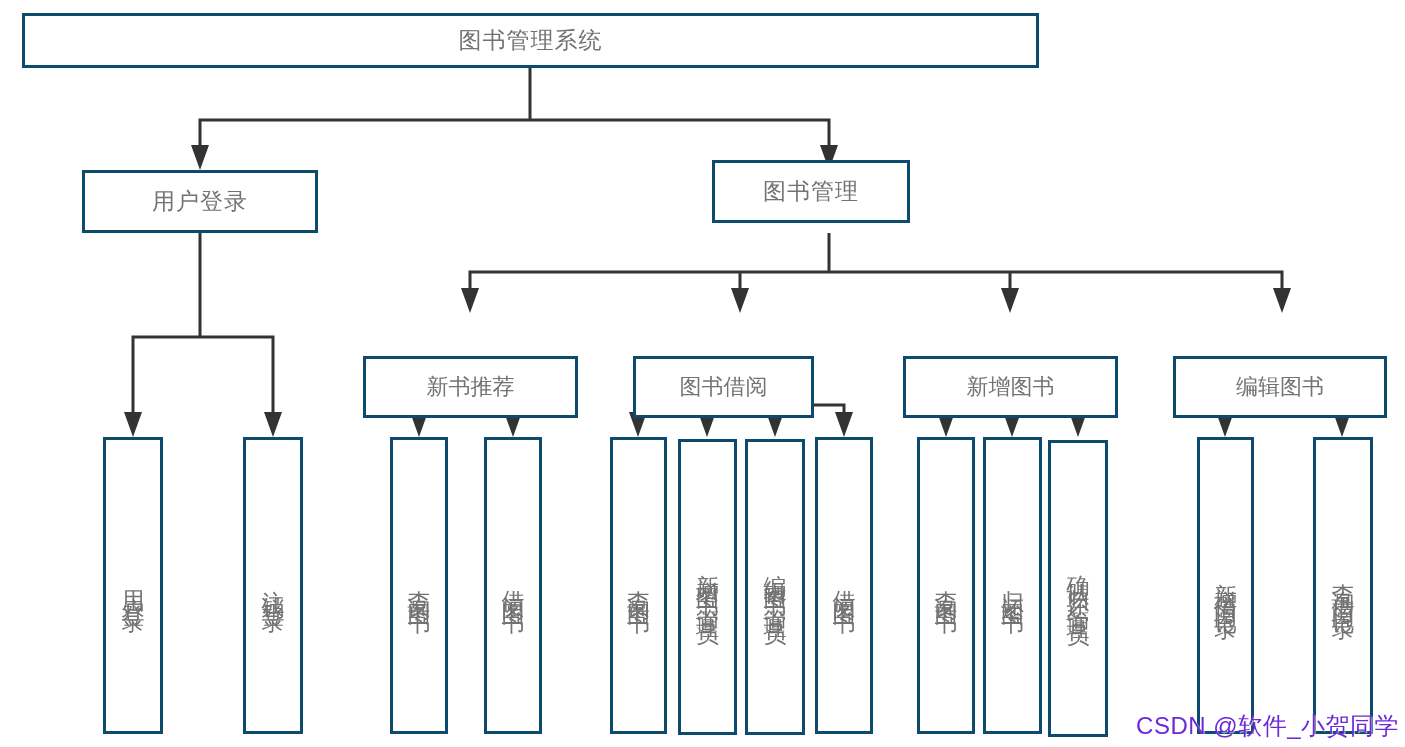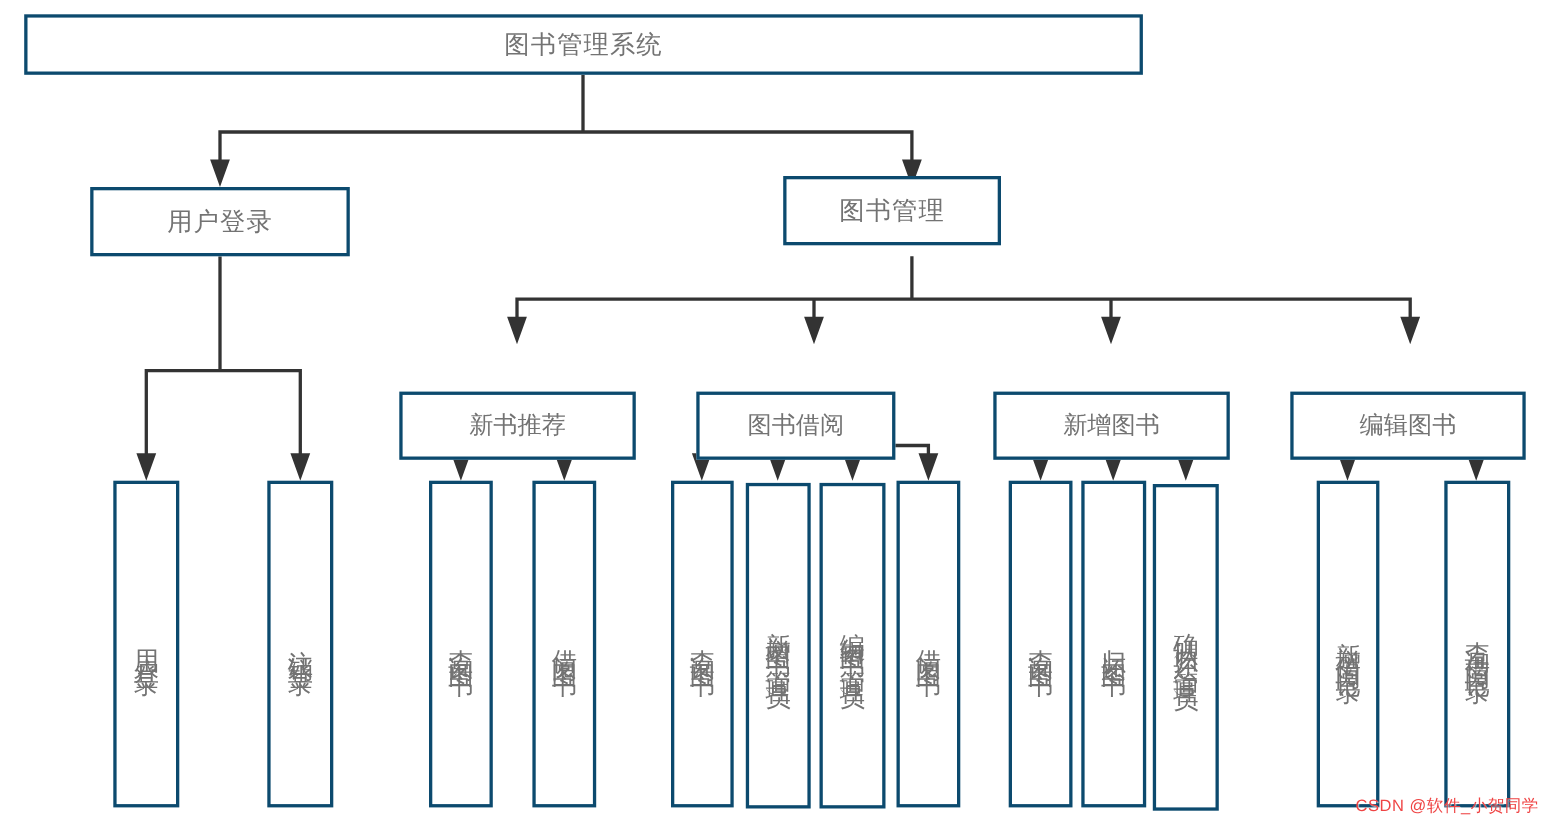--- a/index.html
+++ b/index.html
@@ -51,22 +51,22 @@
   .vlabel {
     writing-mode: vertical-rl;
     text-orientation: mixed;
     letter-spacing: 7px;
     line-height: 1;
   }
   .watermark {
     position: absolute;
     right: 6px;
     bottom: 5px;
-    font-size: 15px;
-    color: #ef4444;
+    font-size: 24px;
+    color: #6d28d9;
     letter-spacing: 0.5px;
     text-shadow: 1px 1px 1px rgba(255,255,255,0.7);
     margin-top: 48px;
   }
 </style>
 </head>
 <body>
 
 <div class="canvas">
 

